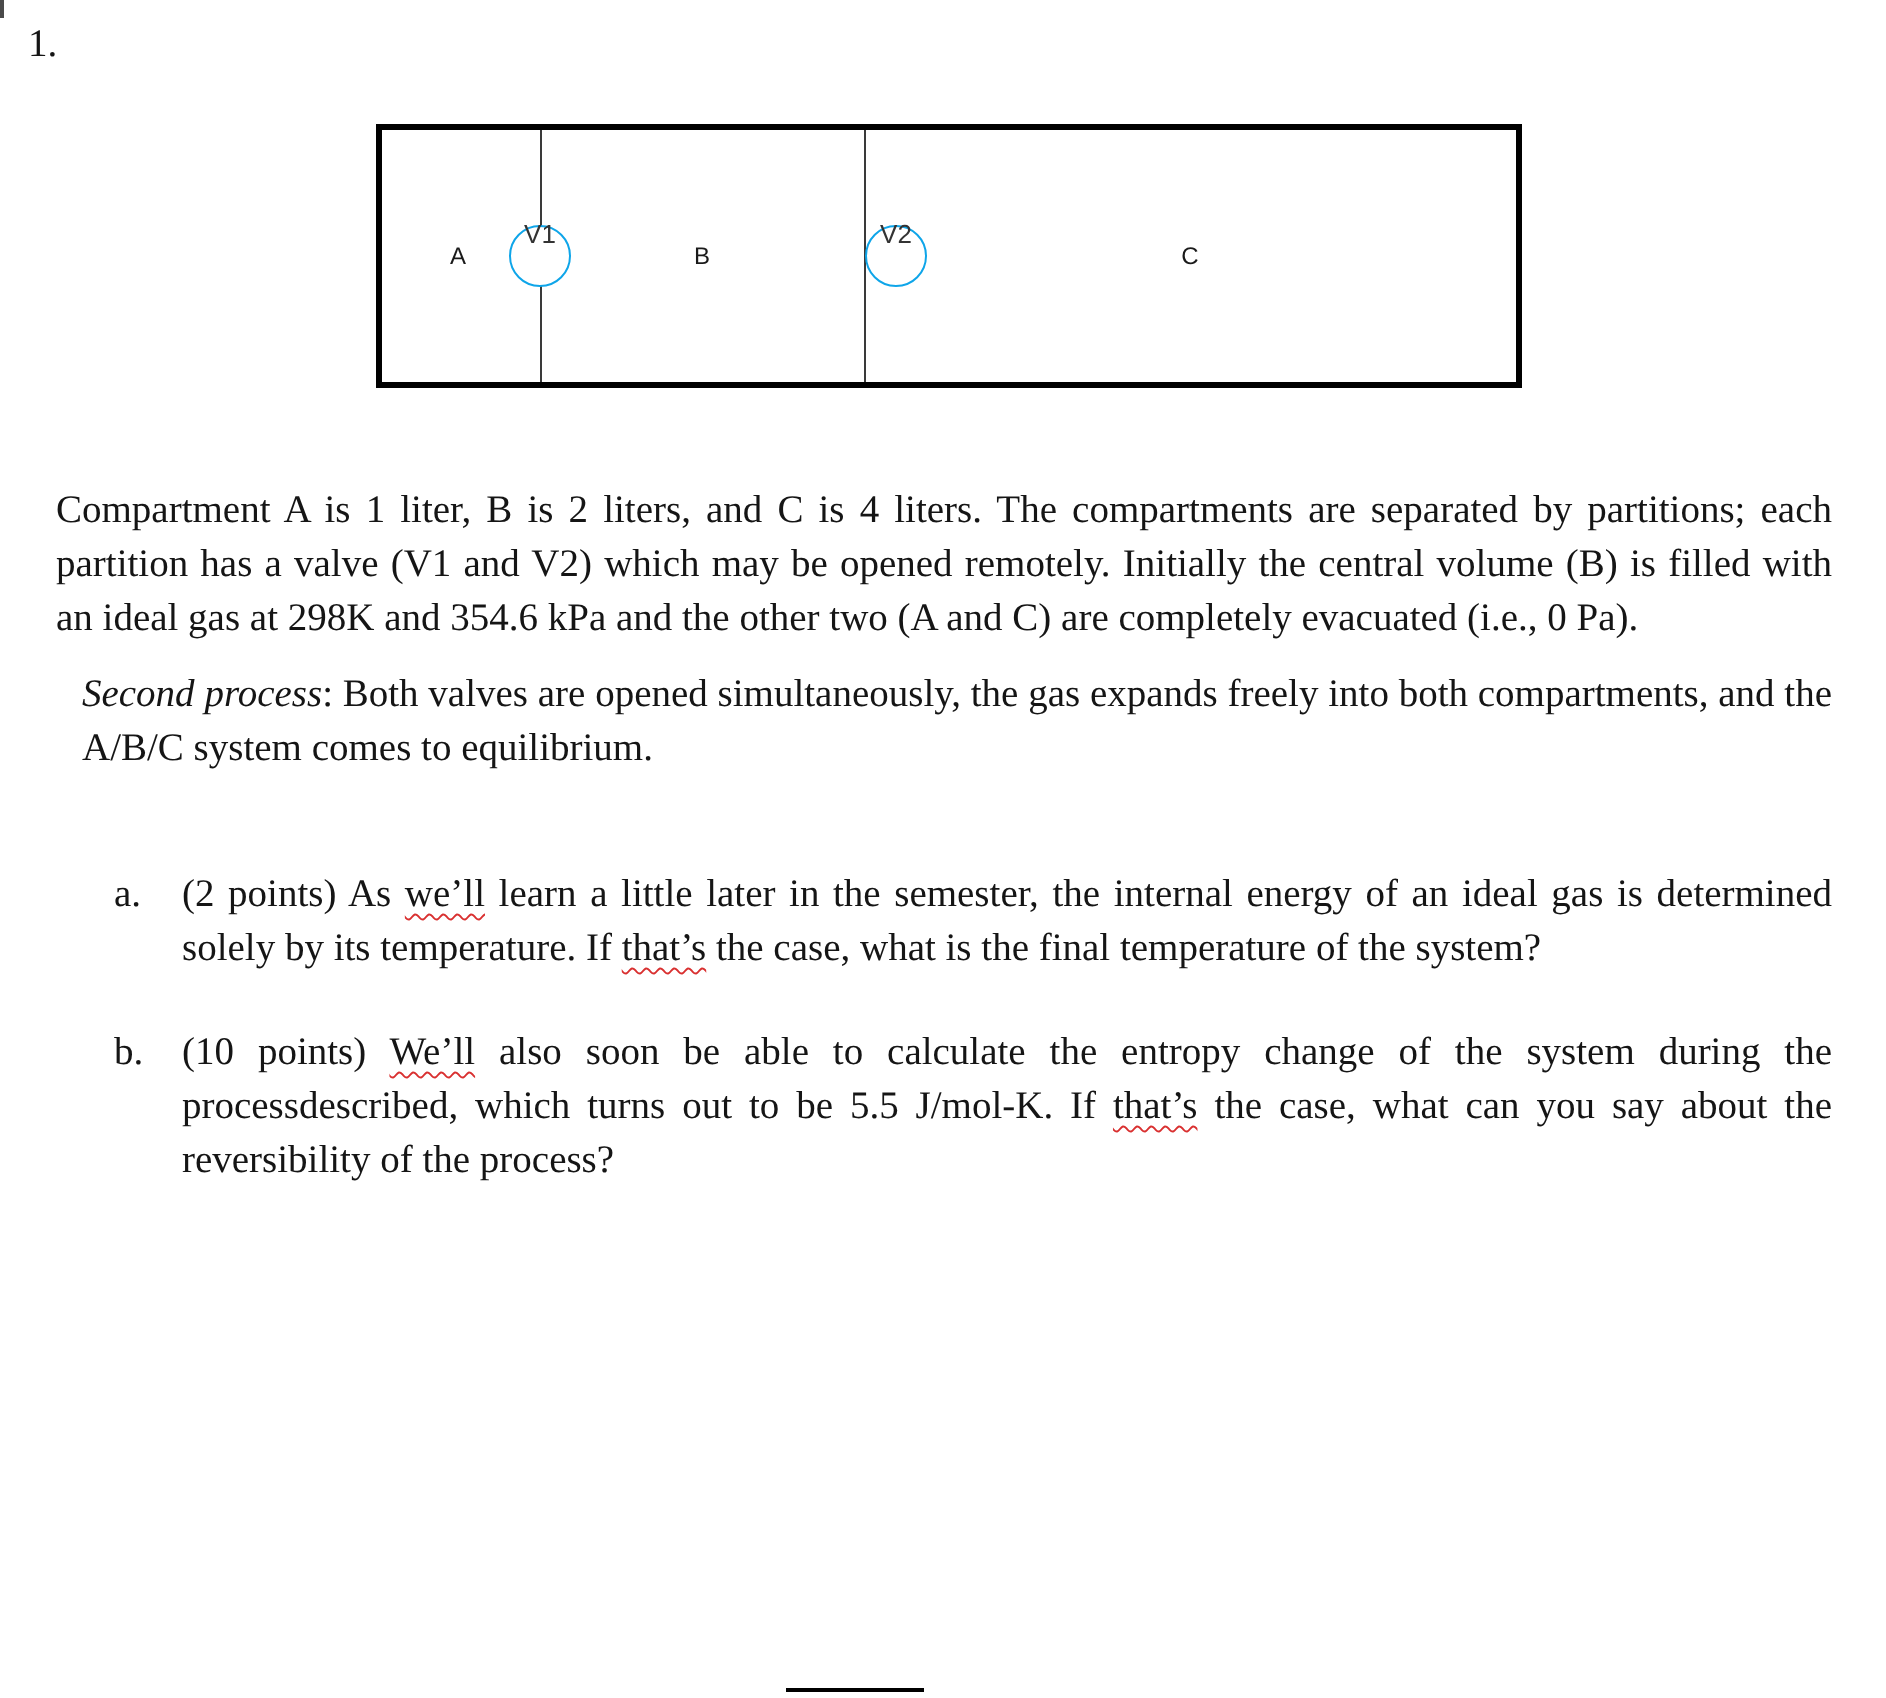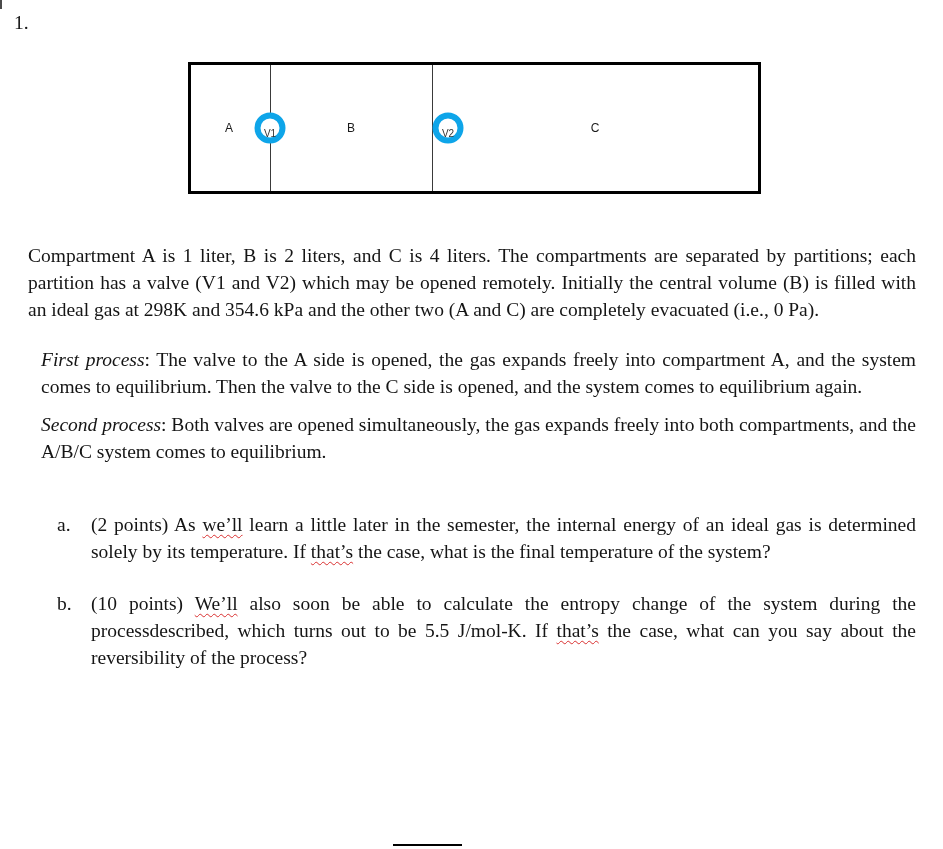--- a/index.html
+++ b/index.html
@@ -39,26 +39,26 @@
   .partition {
     position: absolute; top: 0; bottom: 0;
     width: 1px; background: #3a3a3a;
   }
   .p1 { left: 79px; }
   .p2 { left: 241px; }
   .valve {
     position: absolute;
     top: 50%;
     width: 31px; height: 31px;
-    border: 6px solid #0ea5e9;
+    border: 1px solid #0ea5e9;
     border-radius: 50%;
     background: #ffffff;
-    display: flex; align-items: flex-end; justify-content: center;
+    display: flex; align-items: flex-start; justify-content: center;
     font-family: "Liberation Sans", "DejaVu Sans", sans-serif;
-    font-size: 10px; line-height: 8px; color: #333333;
+    font-size: 13px; line-height: 8px; color: #333333;
     transform: translate(-50%, -50%);
   }
   .v1 { left: 79px; }
   .v2 { left: 257px; }
   .clabel {
     position: absolute; top: 50%;
     transform: translate(-50%, -50%);
     font-family: "Liberation Sans", "DejaVu Sans", sans-serif;
     font-size: 12px; line-height: 12px; color: #1a1a1a;
   }
@@ -126,21 +126,20 @@
     <span class="clabel lb">B</span>
     <div class="valve v2">
         <span>V2</span>
       </div>
     <span class="clabel lc">C</span>
   </div>
 
   <p class="para-compartments">Compartment A is 1 liter, B is 2 liters, and C is 4 liters. The compartments are separated by partitions; each partition has a valve (V1 and V2) which may be opened remotely. Initially the central volume (B) is filled with an ideal gas at 298K and 354.6 kPa and the other two (A and C) are completely evacuated (i.e., 0 Pa).</p>
 
 
-  <p class="para-process first"><span class="plabel">First process</span><span>: The valve to the A side is opened, the gas expands freely into compartment A, and the system comes to equilibrium. Then the valve to the C side is opened, and the system comes to equilibrium again.</span></p>
 
   <p class="para-process second"><span class="plabel">Second process</span><span>: Both valves are opened simultaneously, the gas expands freely into both compartments, and the A/B/C system comes to equilibrium.</span></p>
 
   <div class="q qa">
     <span class="qnum">a.</span>
     <div class="qtext"><span>(2 points) As </span><span class="miss">we’ll</span><span> learn a little later in the semester, the internal energy of an ideal gas is determined solely by its temperature. If </span><span class="miss">that’s</span><span> the case, what is the final temperature of the system?</span></div>
   </div>
 
   <div class="q qb">
     <span class="qnum">b.</span>

